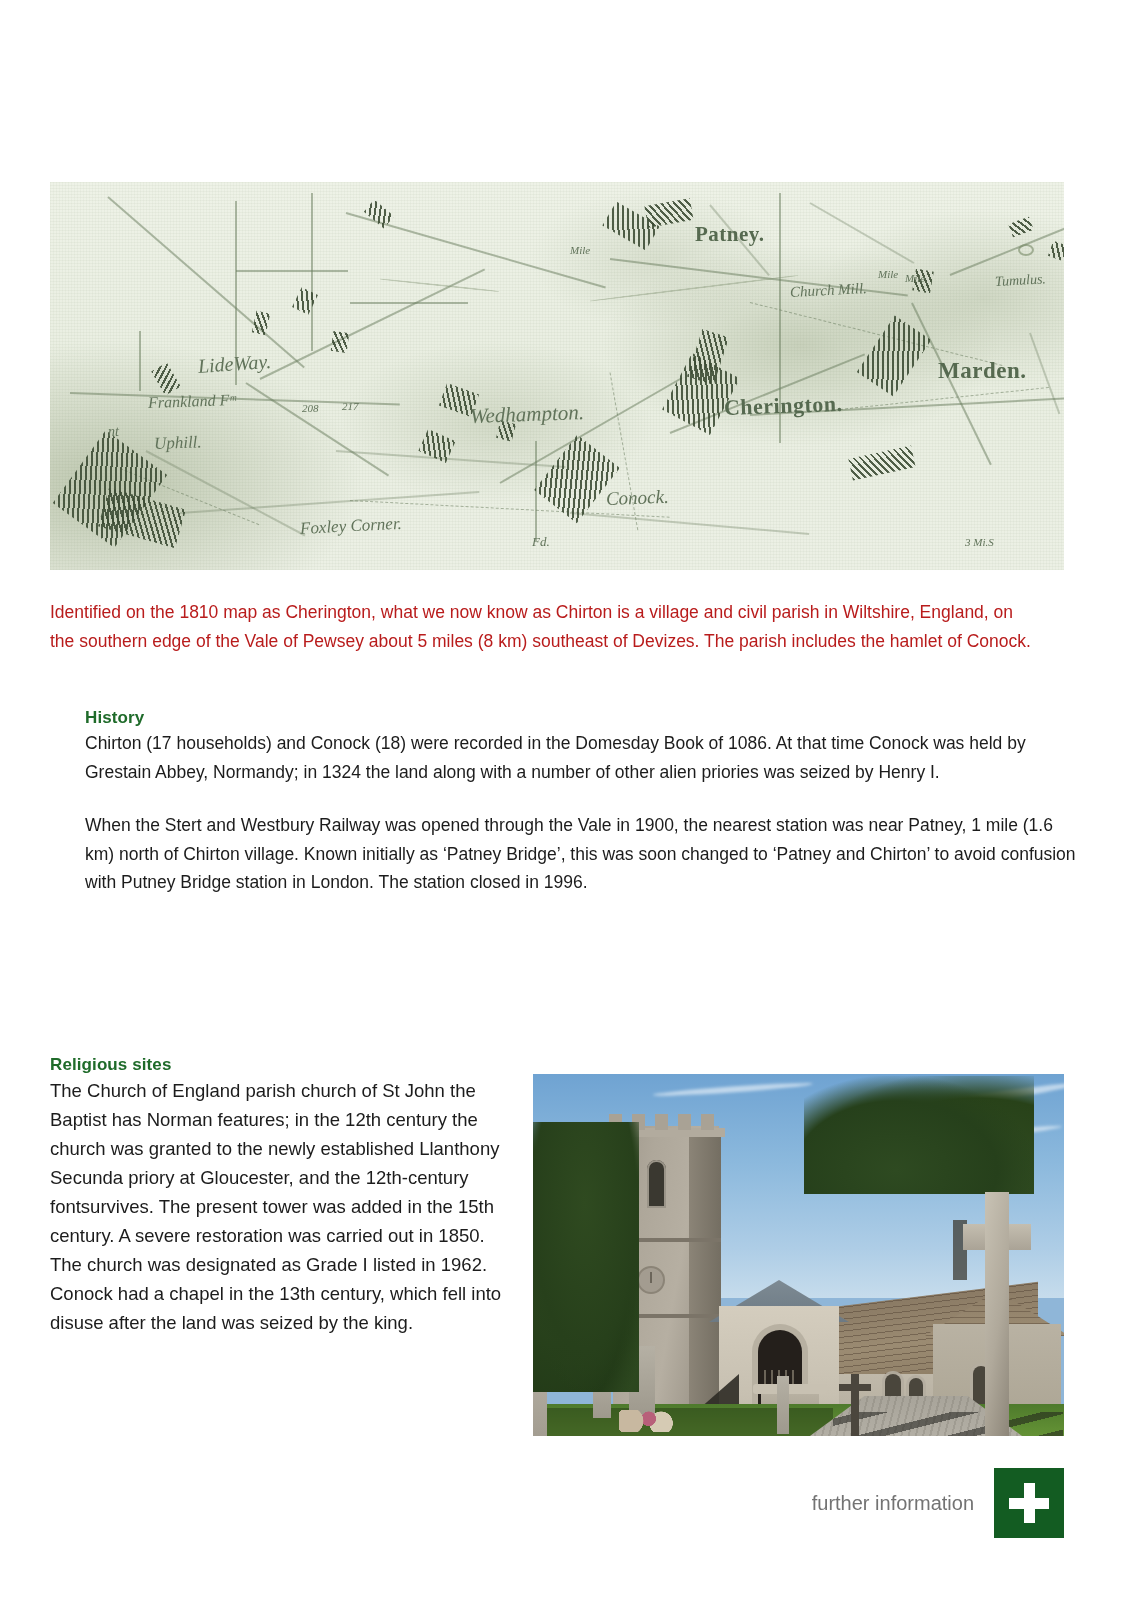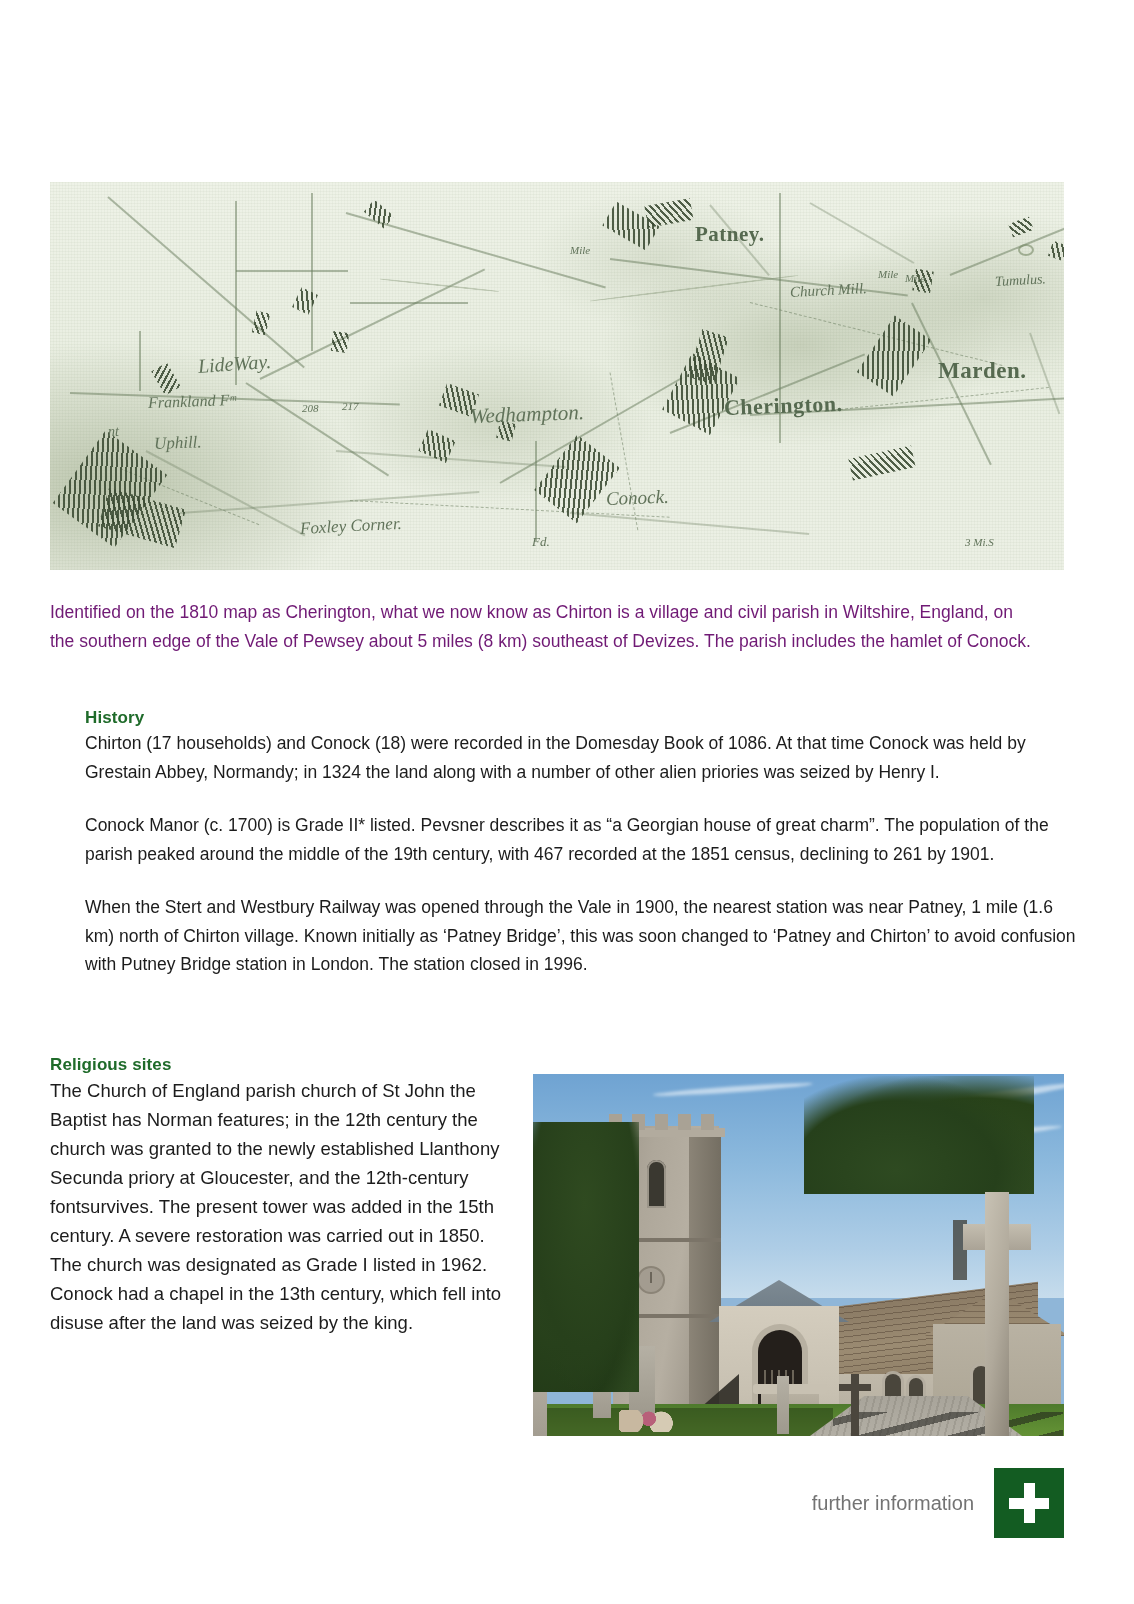--- a/index.html
+++ b/index.html
@@ -187,21 +187,21 @@
     border-radius: 50%;
   }
 
   
   .intro {
     position: absolute;
     left: 50px; top: 598px;
     width: 990px;
     font-size: 17.5px;
     line-height: 28.5px;
-    color: #701a75;
+    color: #b91c1c;
   }
   .sec-history {
     position: absolute;
     left: 50px; top: 708px;
     width: 995px;
     margin-left: 35px;
   }
   .sec-religious {
     position: absolute;
     left: 50px; top: 1055px;
@@ -572,21 +572,20 @@
         <div class="mlabel" style="left: 252px; top: 220px; font-size: 11px; transform: rotate(0deg);">208</div>
         <div class="mlabel" style="left: 292px; top: 218px; font-size: 11px; transform: rotate(0deg);">217</div>
       </div>
   </div>
 
   <div class="intro">Identified on the 1810 map as Cherington, what we now know as Chirton is a village and civil parish in Wiltshire, England, on the southern edge of the Vale of Pewsey about 5 miles (8 km) southeast of Devizes. The parish includes the hamlet of Conock.</div>
 
   <div class="sec-history">
     <div class="sec-heading">History</div>
     <p class="para">Chirton (17 households) and Conock (18) were recorded in the Domesday Book of 1086. At that time Conock was held by Grestain Abbey, Normandy; in 1324 the land along with a number of other alien priories was seized by Henry I.</p>
-    <p class="para">Conock Manor (c. 1700) is Grade II* listed. Pevsner describes it as “a Georgian house of great charm”. The population of the parish peaked around the middle of the 19th century, with 467 recorded at the 1851 census, declining to 261 by 1901.</p>
     <p class="para">When the Stert and Westbury Railway was opened through the Vale in 1900, the nearest station was near Patney, 1 mile (1.6 km) north of Chirton village. Known initially as ‘Patney Bridge’, this was soon changed to ‘Patney and Chirton’ to avoid confusion with Putney Bridge station in London. The station closed in 1996.</p>
   </div>
 
   <div class="sec-religious">
     <div class="sec-heading">Religious sites</div>
     <p class="para">The Church of England parish church of St John the Baptist has Norman features; in the 12th century the church was granted to the newly established Llanthony Secunda priory at Gloucester, and the 12th-century fontsurvives. The present tower was added in the 15th century. A severe restoration was carried out in 1850. The church was designated as Grade I listed in 1962. Conock had a chapel in the 13th century, which fell into disuse after the land was seized by the king.</p>
   </div>
 
   <div class="church-figure">
     <div class="sky"></div>

